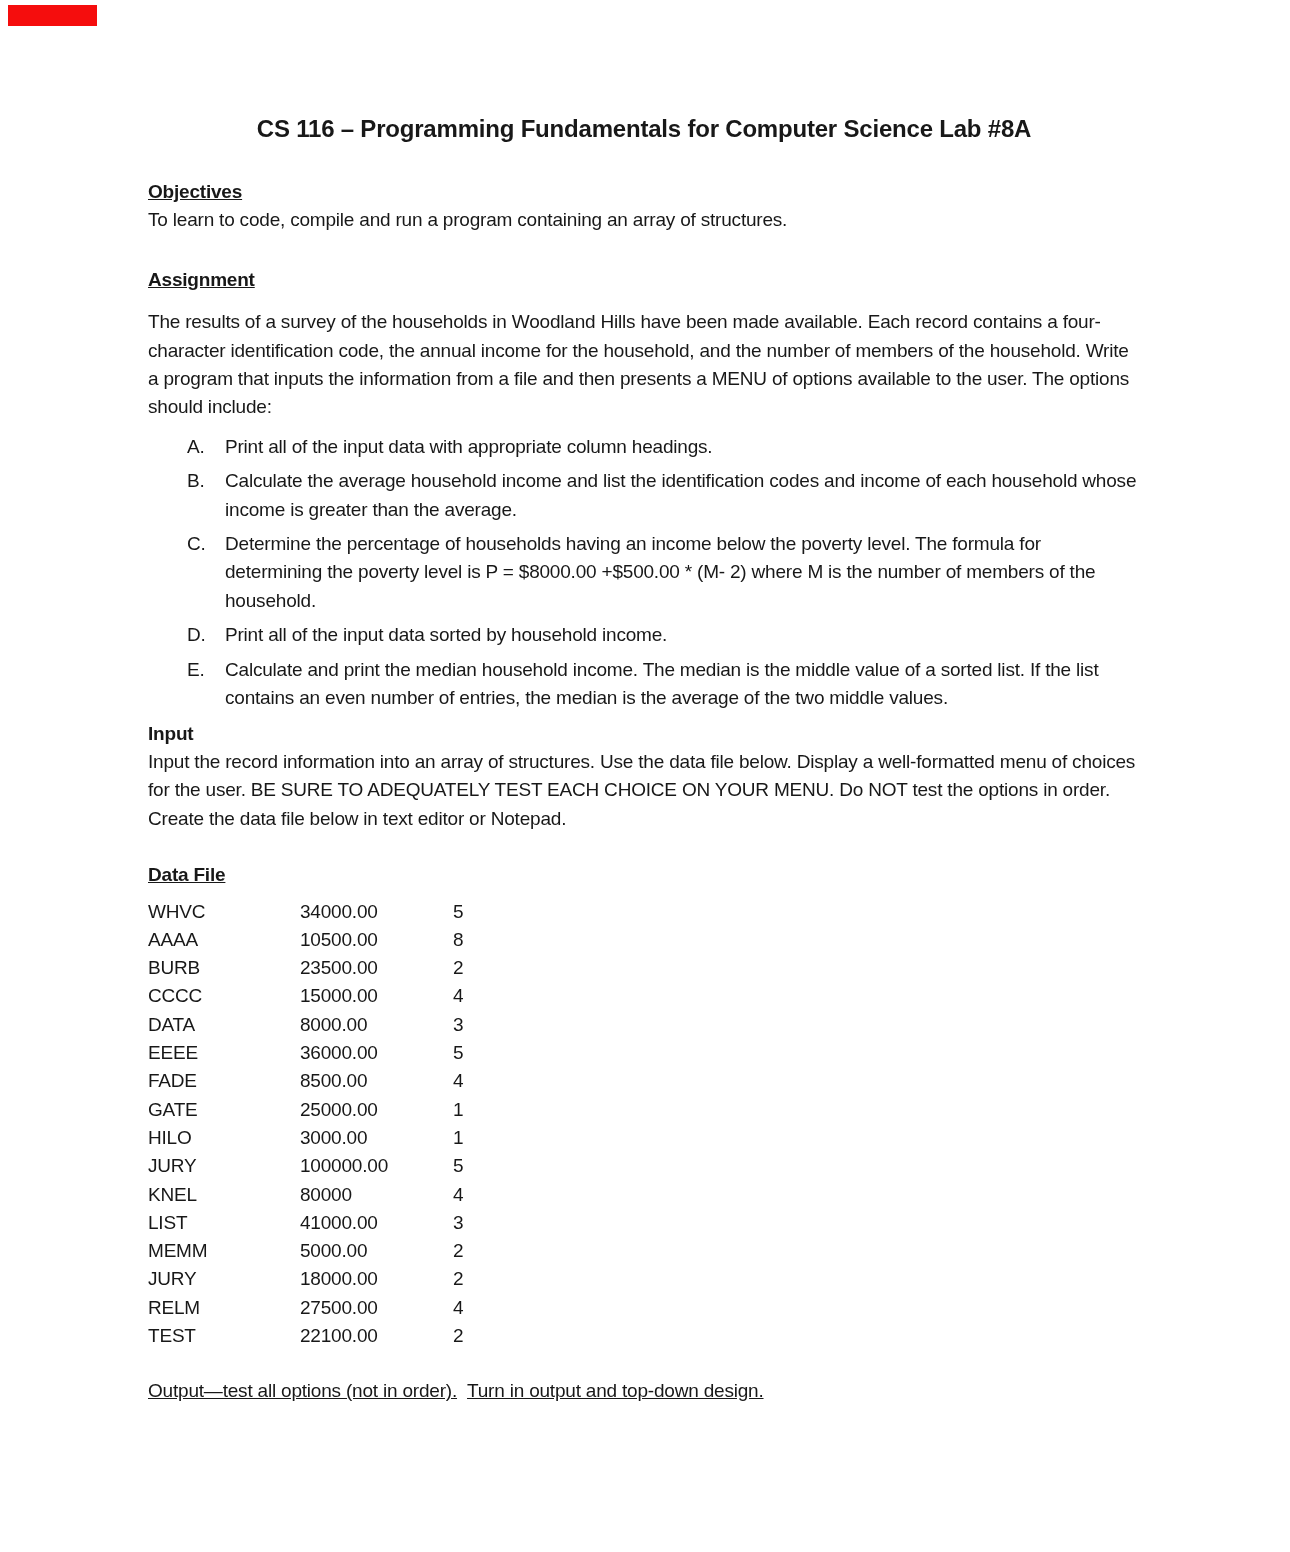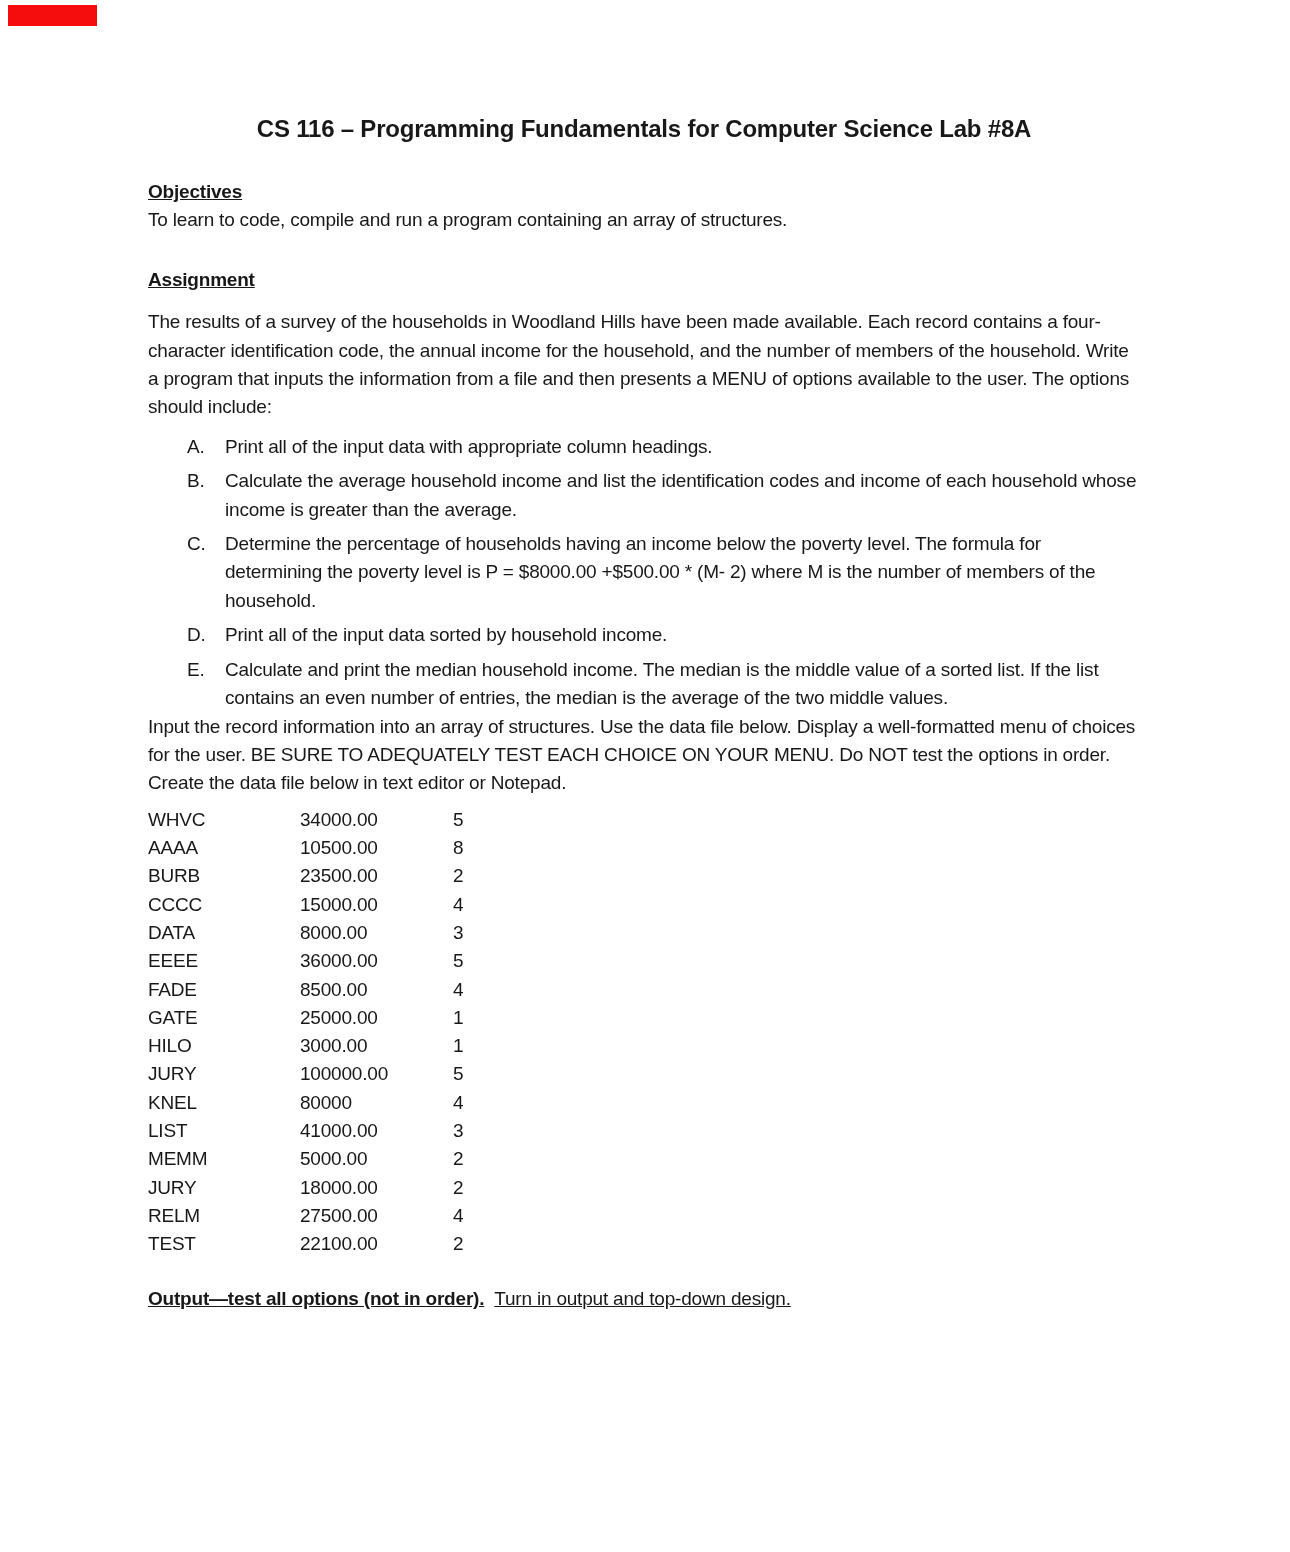--- a/index.html
+++ b/index.html
@@ -51,21 +51,21 @@
   .data-table { margin-top: 8px; }
   .data-row {
     display: grid;
     grid-template-columns: 152px 153px auto;
     line-height: 28.3px;
   }
   .output-line {
     margin-top: 27px;
     text-decoration: underline;
   }
-  .output-bold { font-weight: bold; }
+  .output-bold { font-weight: normal; }
   .output-normal { padding-left: 10px; }
 </style>
 </head>
 <body>
 
 <div class="rec-indicator"></div>
 
 <div class="page-content">
 
   <div class="doc-title">CS 116 – Programming Fundamentals for Computer Science Lab #8A</div>
@@ -93,22 +93,24 @@
     <div class="opt-item">
       <span class="opt-marker">D.</span>
       <span class="opt-text">Print all of the input data sorted by household income.</span>
     </div>
     <div class="opt-item">
       <span class="opt-marker">E.</span>
       <span class="opt-text">Calculate and print the median household income. The median is the middle value of a sorted list. If the list contains an even number of entries, the median is the average of the two middle values.</span>
     </div>
   </div>
 
+  <div class="sec-heading no-underline mt-input">Input</div>
   <div>Input the record information into an array of structures. Use the data file below. Display a well-formatted menu of choices for the user. BE SURE TO ADEQUATELY TEST EACH CHOICE ON YOUR MENU. Do NOT test the options in order. Create the data file below in text editor or Notepad.</div>
 
+  <div class="sec-heading mt-datafile">Data File</div>
 
   <div class="data-table">
     <div class="data-row">
       <span>WHVC</span>
       <span>34000.00</span>
       <span>5</span>
     </div>
     <div class="data-row">
       <span>AAAA</span>
       <span>10500.00</span>

